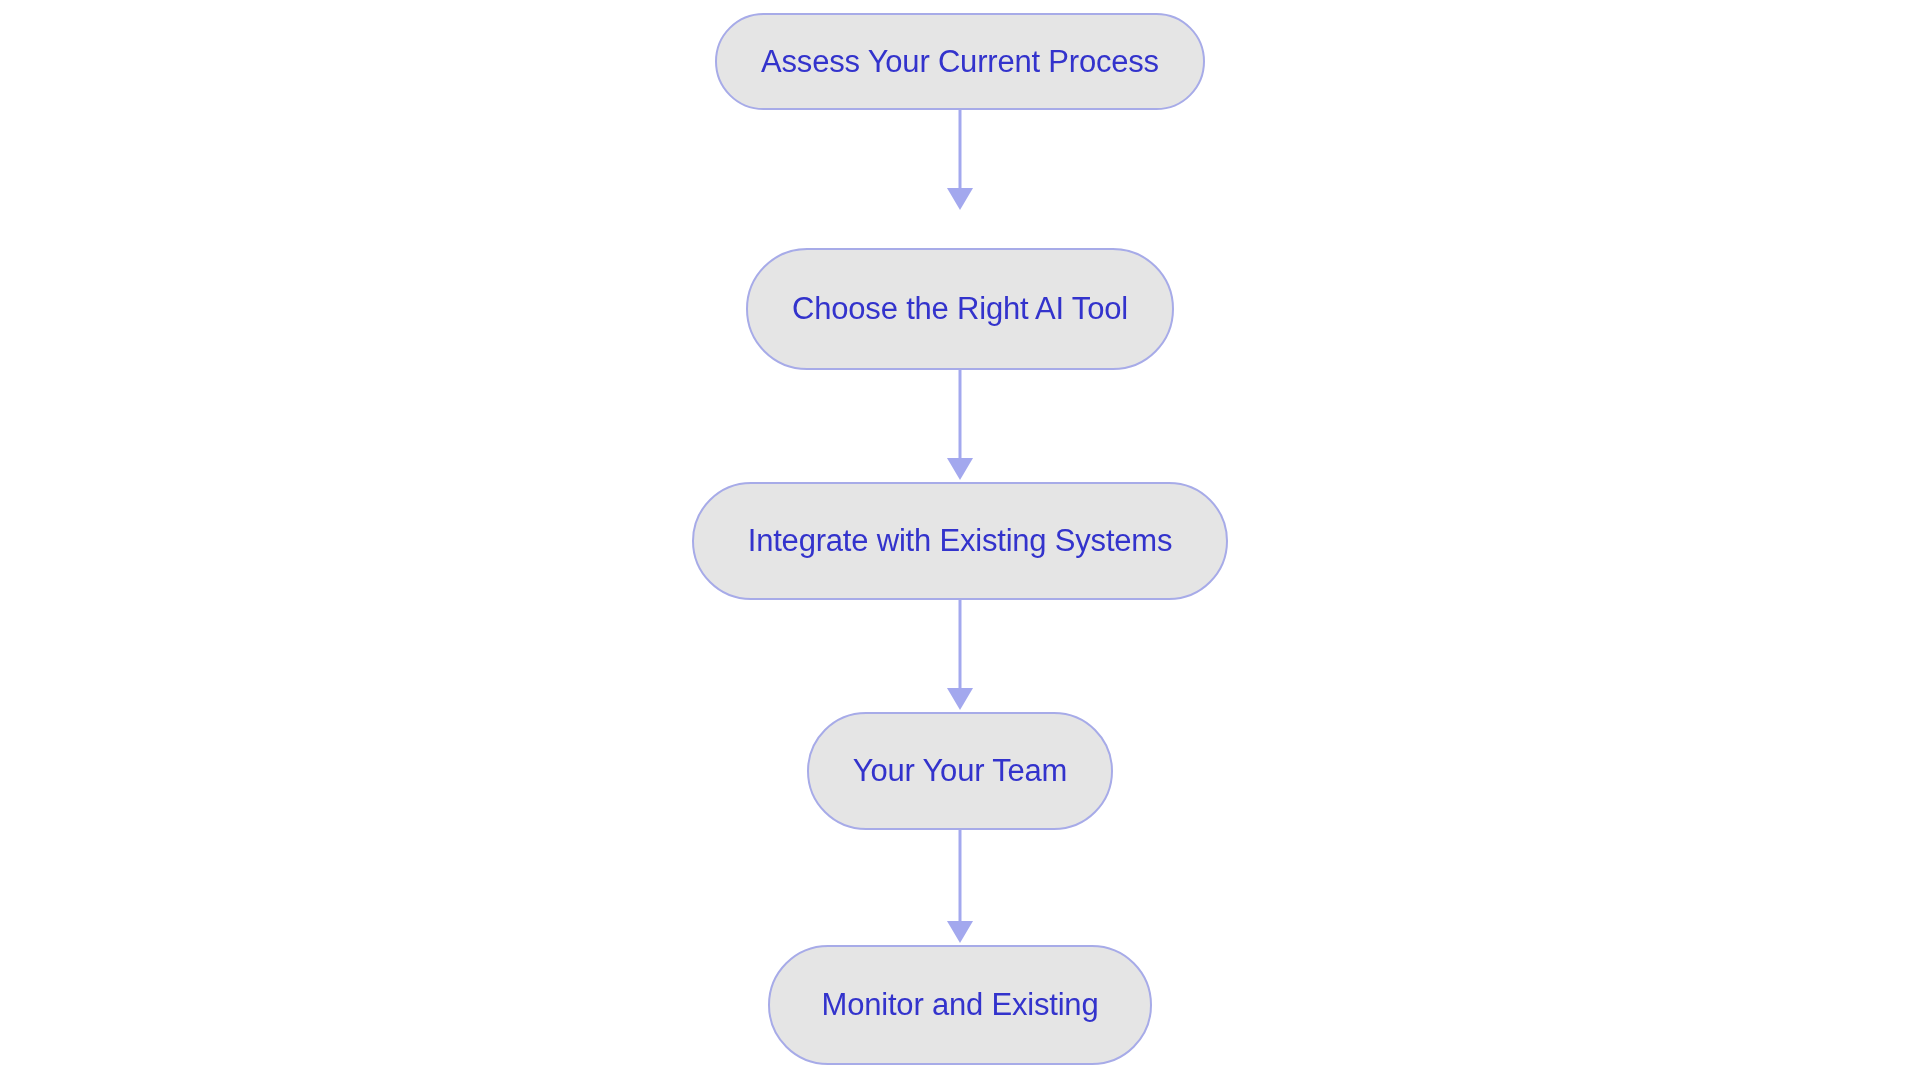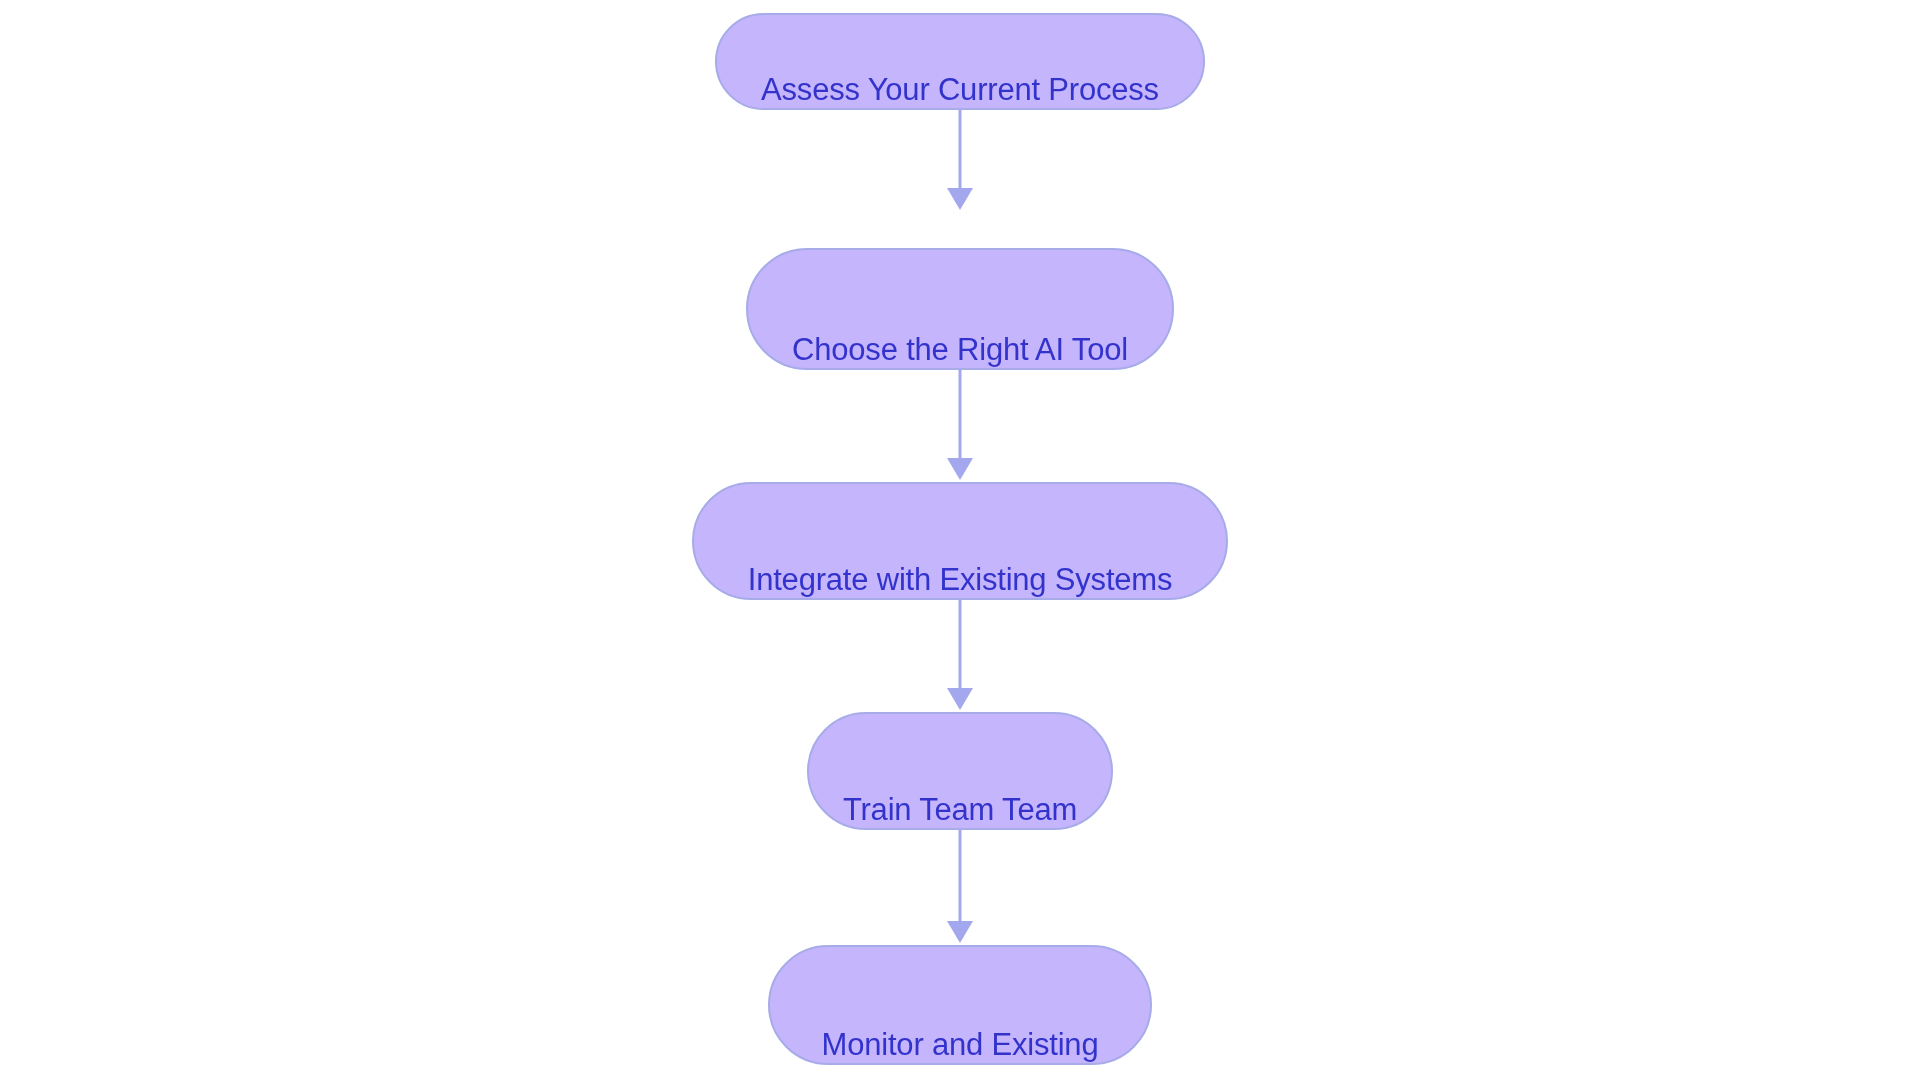--- a/index.html
+++ b/index.html
@@ -30,23 +30,23 @@
     width: 1920px;
     height: 1083px;
     display: block;
   }
 
   
   .flow-node {
     position: absolute;
     box-sizing: border-box;
     display: flex;
-    align-items: flex-end;
+    align-items: center;
     justify-content: center;
-    background: #c4b5fd;
+    background: #e5e5e5;
     border: 2px solid #a7abe8;
     border-radius: 9999px;
     transform: translateX(-50%);
   }
 
   .flow-node-label {
     color: #3333cc;
     font-size: 31px;
     font-weight: 400;
     line-height: 1.15;
@@ -86,20 +86,20 @@
 
   <div class="flow-node" id="node-step-2" style="left:960px; top:248px; width:428px; height:122px;">
     <span class="flow-node-label">Choose the Right AI Tool</span>
   </div>
 
   <div class="flow-node" id="node-step-3" style="left:960px; top:482px; width:536px; height:118px;">
     <span class="flow-node-label">Integrate with Existing Systems</span>
   </div>
 
   <div class="flow-node" id="node-step-4" style="left:960px; top:712px; width:306px; height:118px;">
-    <span class="flow-node-label">Train Team Team</span>
+    <span class="flow-node-label">Your Your Team</span>
   </div>
 
   <div class="flow-node" id="node-step-5" style="left:960px; top:945px; width:384px; height:120px;">
     <span class="flow-node-label">Monitor and Existing</span>
   </div>
 
 </div>
 
 </body></html>

